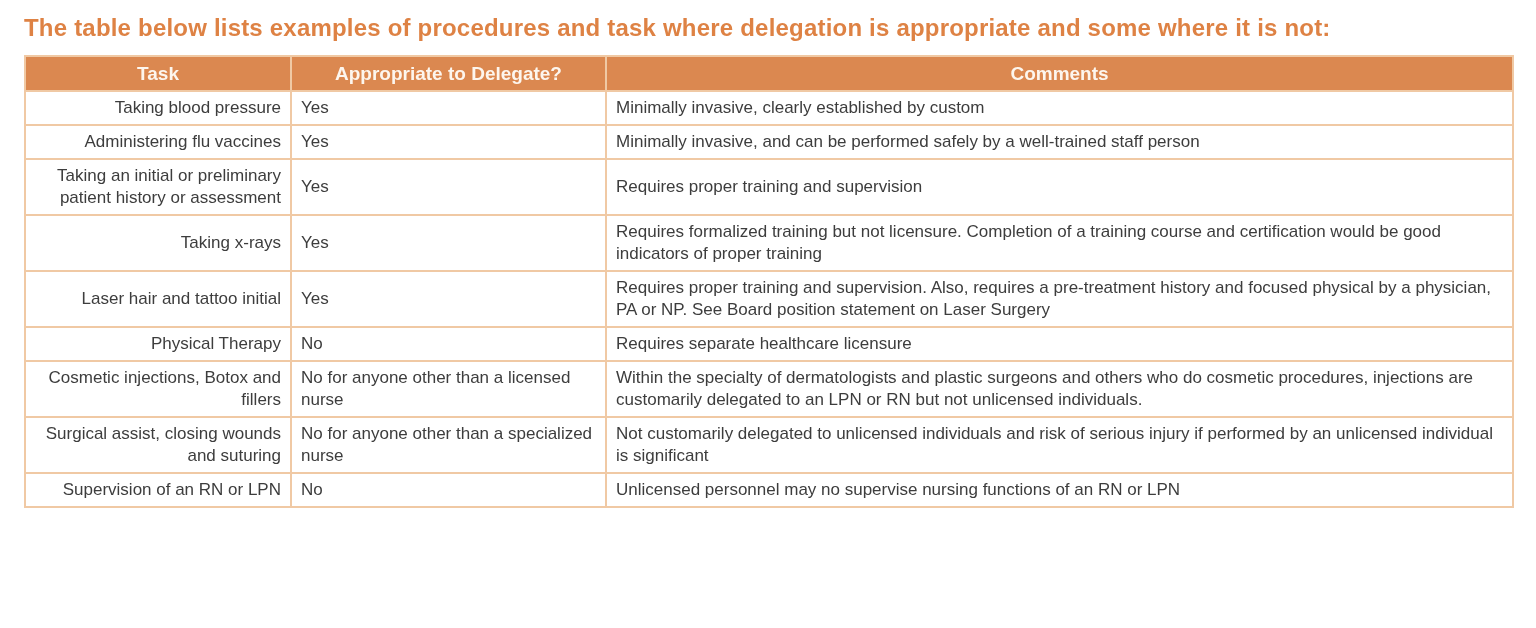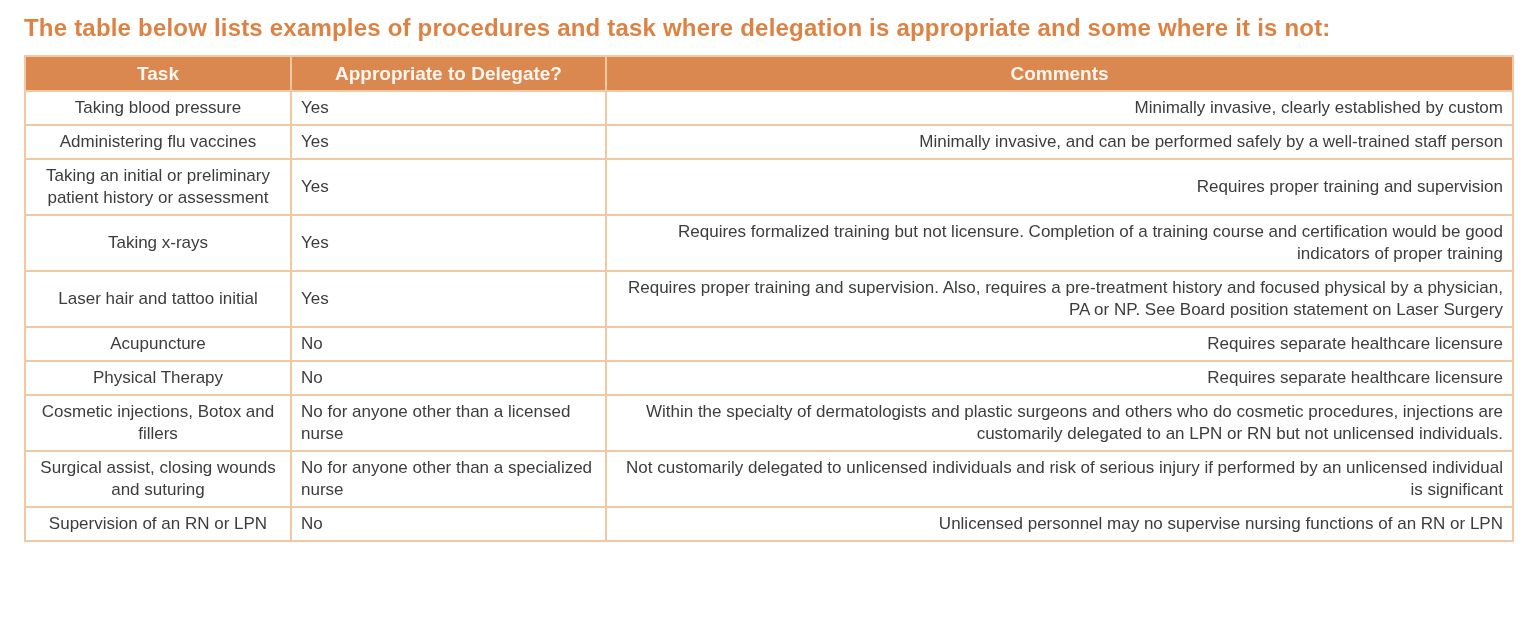--- a/index.html
+++ b/index.html
@@ -44,23 +44,23 @@
   }
   table.delegation td {
     border: 2px solid var(--border, #F0C9A4);
     color: var(--body-text, #3D3D3D);
     font-size: 17px;
     line-height: 22px;
     padding: 5px 9px;
     vertical-align: middle;
     background: #ffffff;
   }
-  td.task     { text-align: center; }
+  td.task     { text-align: right; }
   td.delegate { text-align: left; }
-  td.comments { text-align: right; }
+  td.comments { text-align: left; }
 </style>
 </head>
 <body>
 
 <div class="page">
   <div class="heading">The table below lists examples of procedures and task where delegation is appropriate and some where it is not:</div>
 
   <table class="delegation">
     <colgroup>
       <col class="c-task">
@@ -94,25 +94,20 @@
         <td class="task">Taking x-rays</td>
         <td class="delegate">Yes</td>
         <td class="comments">Requires formalized training but not licensure.  Completion of a training course and certification would be good indicators of proper training</td>
       </tr>
       <tr>
         <td class="task">Laser hair and tattoo initial</td>
         <td class="delegate">Yes</td>
         <td class="comments">Requires proper training and supervision.  Also, requires a pre-treatment history and focused physical by a physician, PA or NP.  See Board position statement on Laser Surgery</td>
       </tr>
       <tr>
-        <td class="task">Acupuncture</td>
-        <td class="delegate">No</td>
-        <td class="comments">Requires separate healthcare licensure</td>
-      </tr>
-      <tr>
         <td class="task">Physical Therapy</td>
         <td class="delegate">No</td>
         <td class="comments">Requires separate healthcare licensure</td>
       </tr>
       <tr>
         <td class="task">Cosmetic injections, Botox and fillers</td>
         <td class="delegate">No for anyone other than a licensed nurse</td>
         <td class="comments">Within the specialty of dermatologists and plastic surgeons and others who do cosmetic procedures, injections are customarily delegated to an LPN or RN but not unlicensed individuals.</td>
       </tr>
       <tr>

